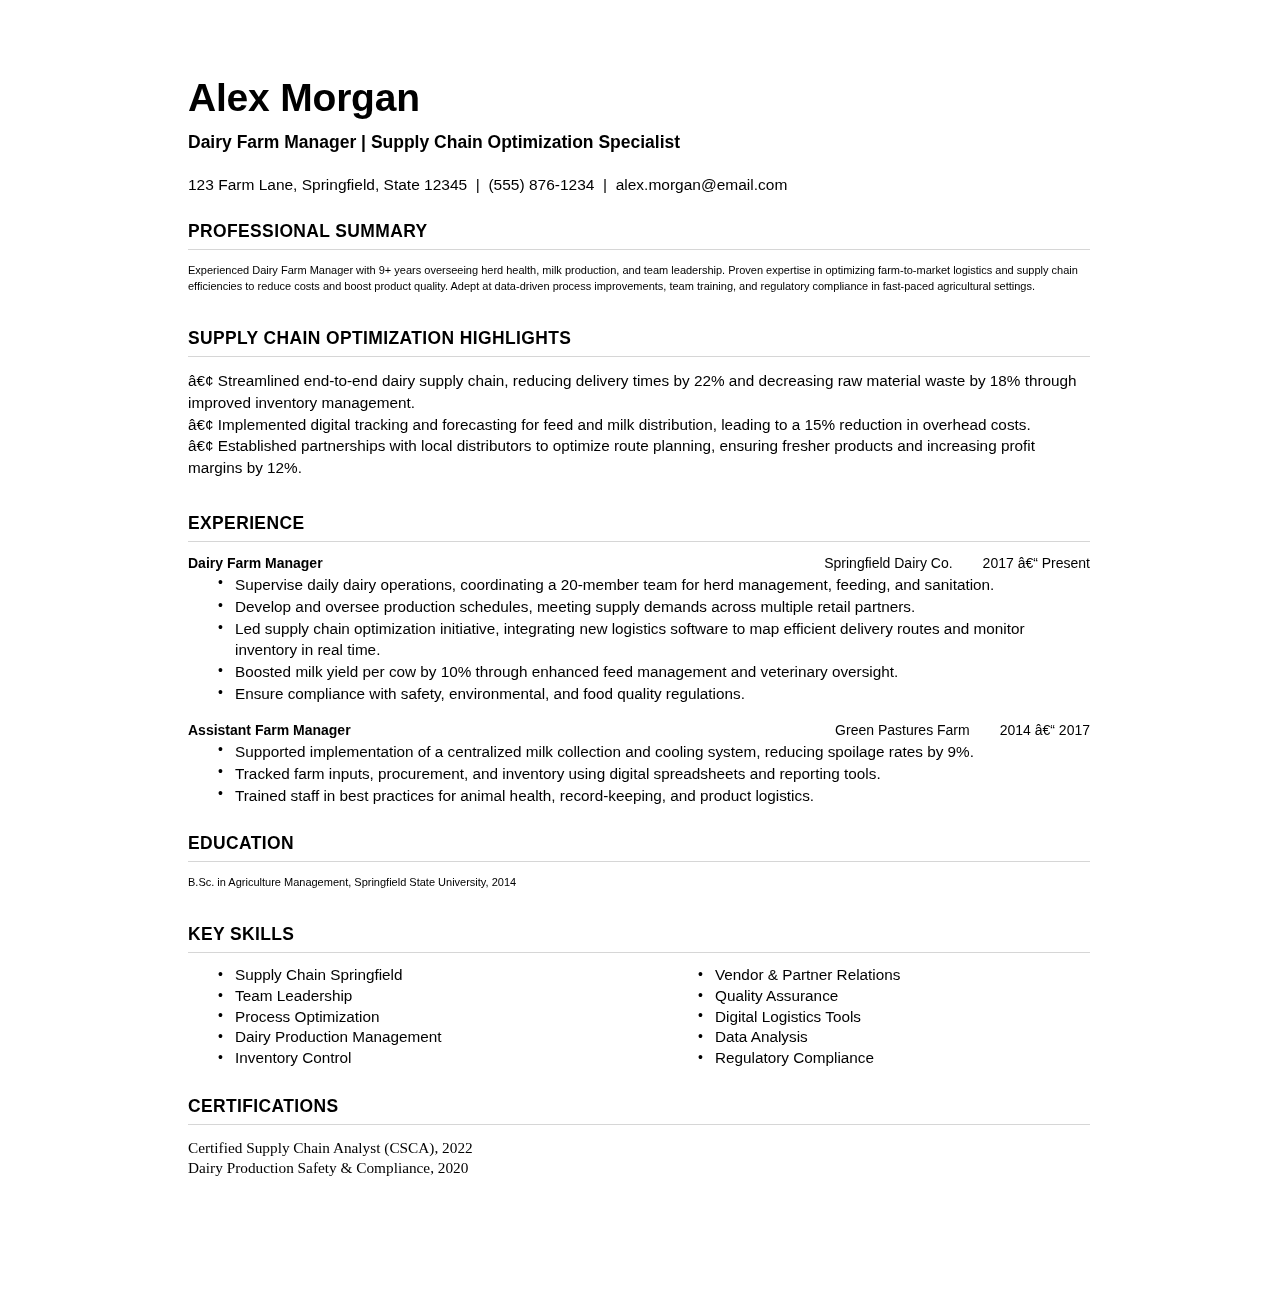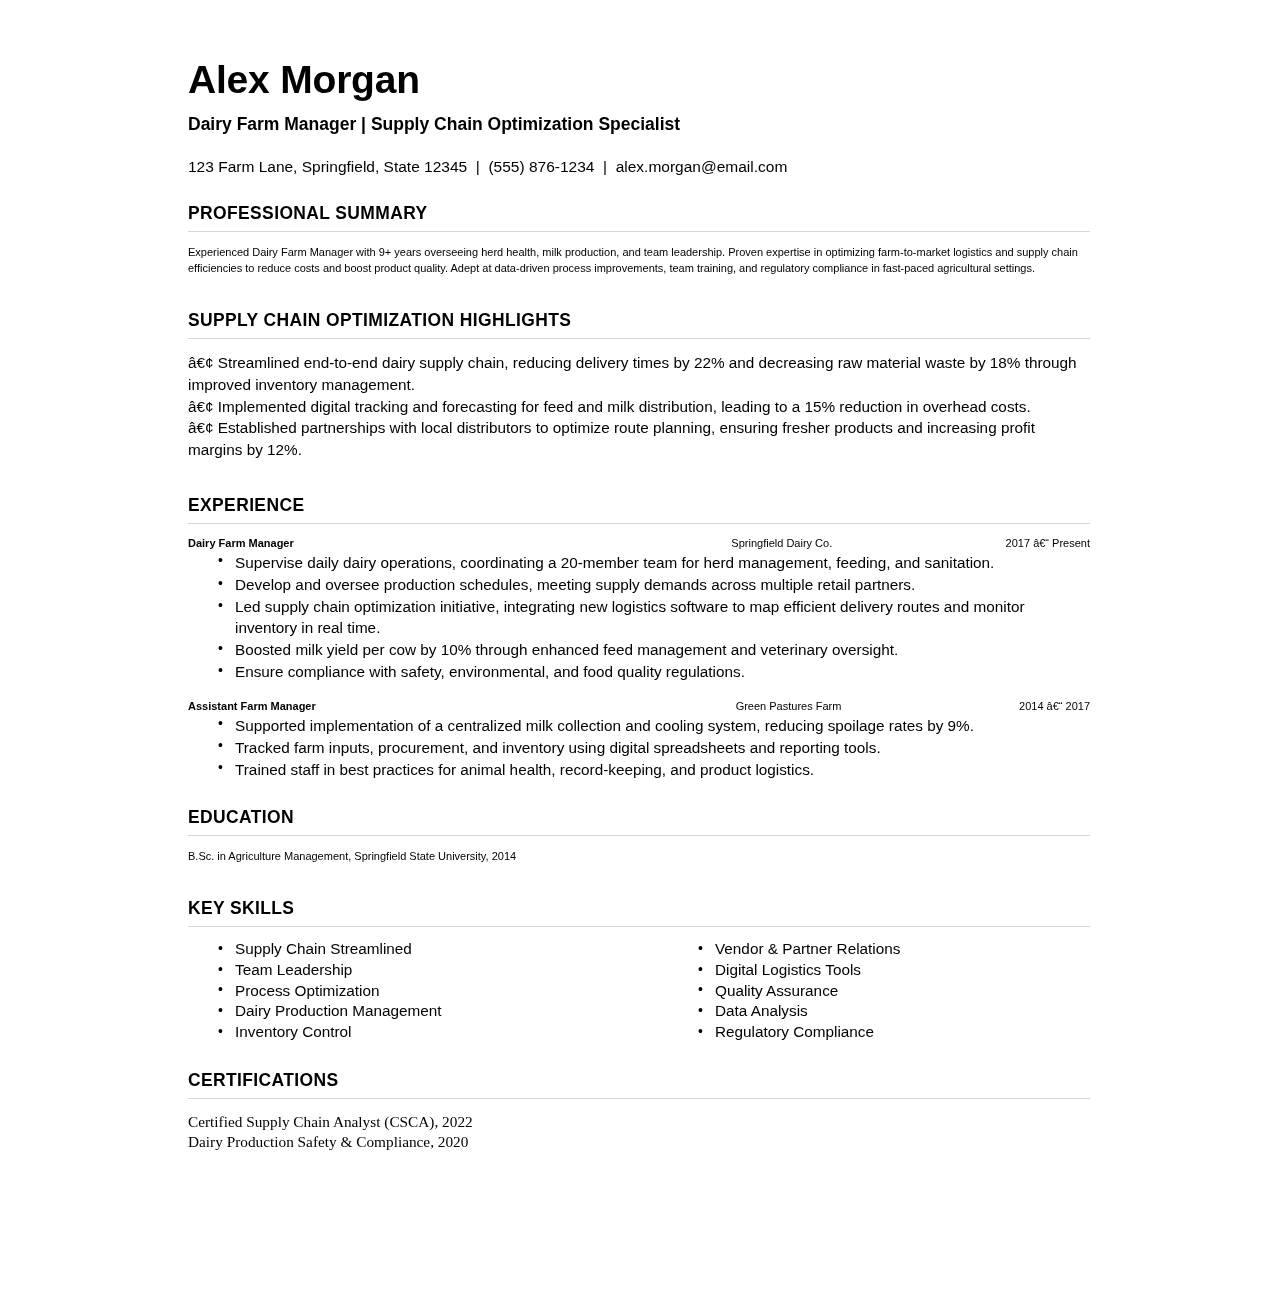--- a/index.html
+++ b/index.html
@@ -13,21 +13,21 @@
     font-family: "Liberation Sans", sans-serif;
     color: #000000;
     -webkit-font-smoothing: none;
   }
 
   .page {
     position: relative;
     width: 1278px;
     height: 1300px;
     box-sizing: border-box;
-    padding: 60px 188px 0 188px;
+    padding: 78px 188px 0 188px;
   }
 
   
   .name {
     font-size: 39px;
     font-weight: bold;
     letter-spacing: -0.2px;
     line-height: 1.05;
     margin: 0 0 13px 0;
   }
@@ -81,30 +81,30 @@
     font-weight: normal;
     line-height: 1.42;
     margin: 0;
   }
   .highlight-line { margin: 0; }
 
   
   .job-header {
     display: flex;
     align-items: baseline;
-    font-size: 11px;
+    font-size: 14px;
     margin: 0 0 3px 0;
   }
   .job-title {
     font-weight: bold;
     flex: 0 0 400px;
   }
   .job-company {
     flex: 1 1 auto;
-    text-align: center;
+    text-align: right;
     padding-right: 30px;
   }
   .job-dates {
     flex: 0 0 auto;
     text-align: left;
     white-space: pre;
   }
 
   ul.bullets {
     margin: 0 0 0 0;
@@ -236,32 +236,32 @@
   </div>
 
   <div class="gap-lg"></div>
 
   <div class="section">
     <div class="section-title">KEY SKILLS</div>
     <hr class="rule">
     <div class="skills-grid">
       <div class="skills-col">
         <ul class="skills">
-          <li>Supply Chain Streamlined</li>
+          <li>Supply Chain Springfield</li>
           <li>Team Leadership</li>
           <li>Process Optimization</li>
           <li>Dairy Production Management</li>
           <li>Inventory Control</li>
         </ul>
       </div>
       <div class="skills-col right">
         <ul class="skills">
           <li>Vendor &amp; Partner Relations</li>
+          <li>Quality Assurance</li>
           <li>Digital Logistics Tools</li>
-          <li>Quality Assurance</li>
           <li>Data Analysis</li>
           <li>Regulatory Compliance</li>
         </ul>
       </div>
     </div>
   </div>
 
   <div class="gap-md"></div>
 
   <div class="section">

